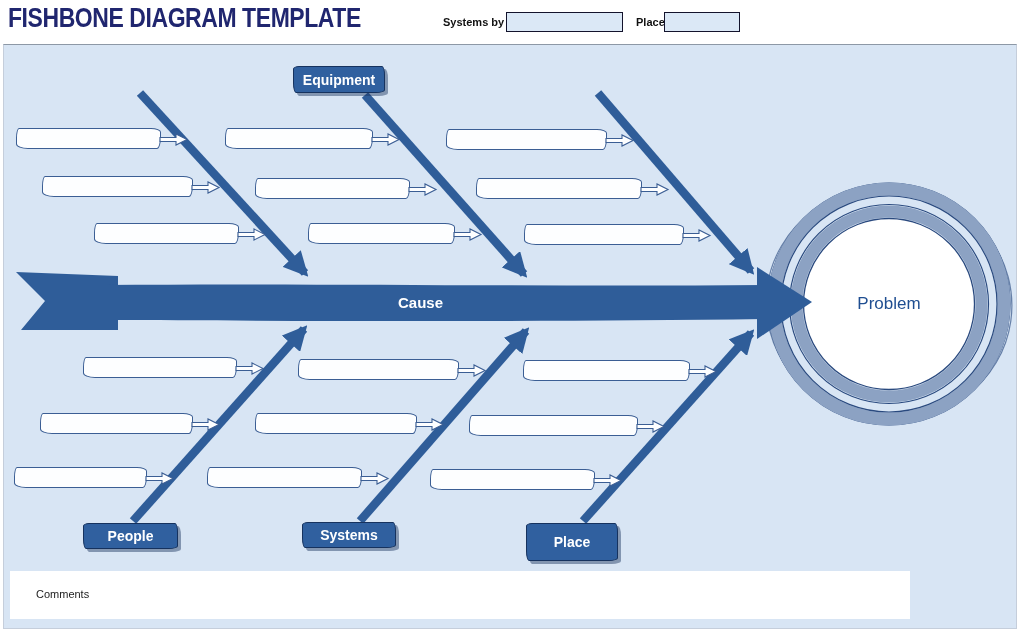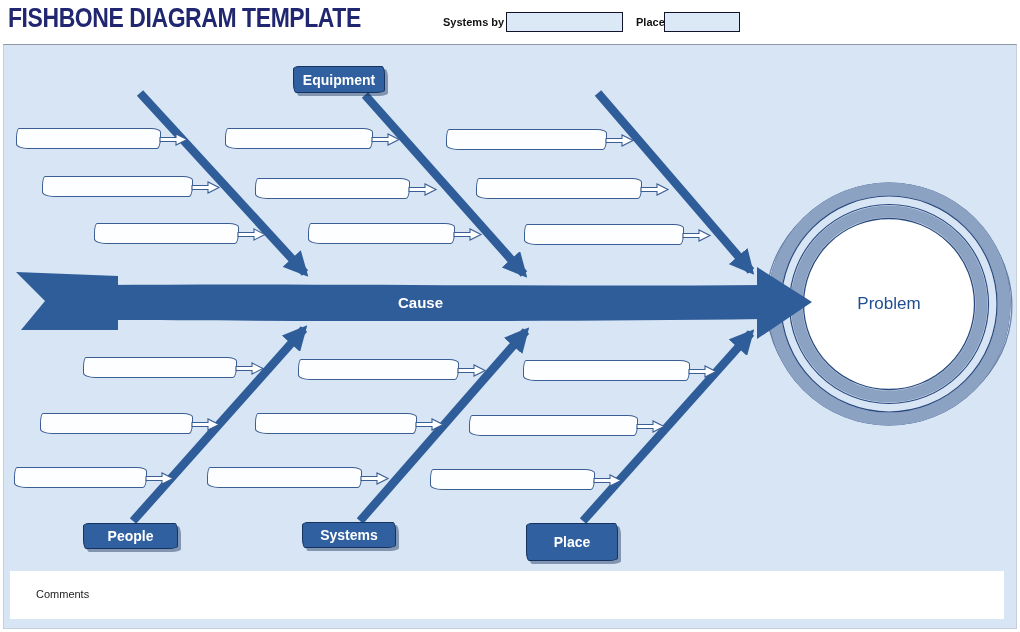--- a/index.html
+++ b/index.html
@@ -45,21 +45,21 @@
   .cause-text {
     position:absolute; z-index:2; left:398px; top:294px; width:104px; 
     color:#fff; font-weight:700; font-size:15px;
   }
   .problem-text {
     position:absolute; z-index:2; left:837px; top:294px; width:104px; text-align:center;
     color:#1f4e91; font-weight:400; font-size:17px;
   }
   
   .comments {
-    position:absolute; z-index:2; left:10px; top:571px; width:994px; height:48px; background:#fff;
+    position:absolute; z-index:2; left:10px; top:571px; width:900px; height:48px; background:#fff;
   }
   .comments .clabel { position:absolute; left:26px; top:17px; font-size:11px; color:#222; }
 </style>
 </head>
 <body>
 
 <div class="page">
 
   <div class="title">FISHBONE DIAGRAM TEMPLATE</div>
   <div class="hlabel" style="left:443px; top:16px;">Systems by</div>

